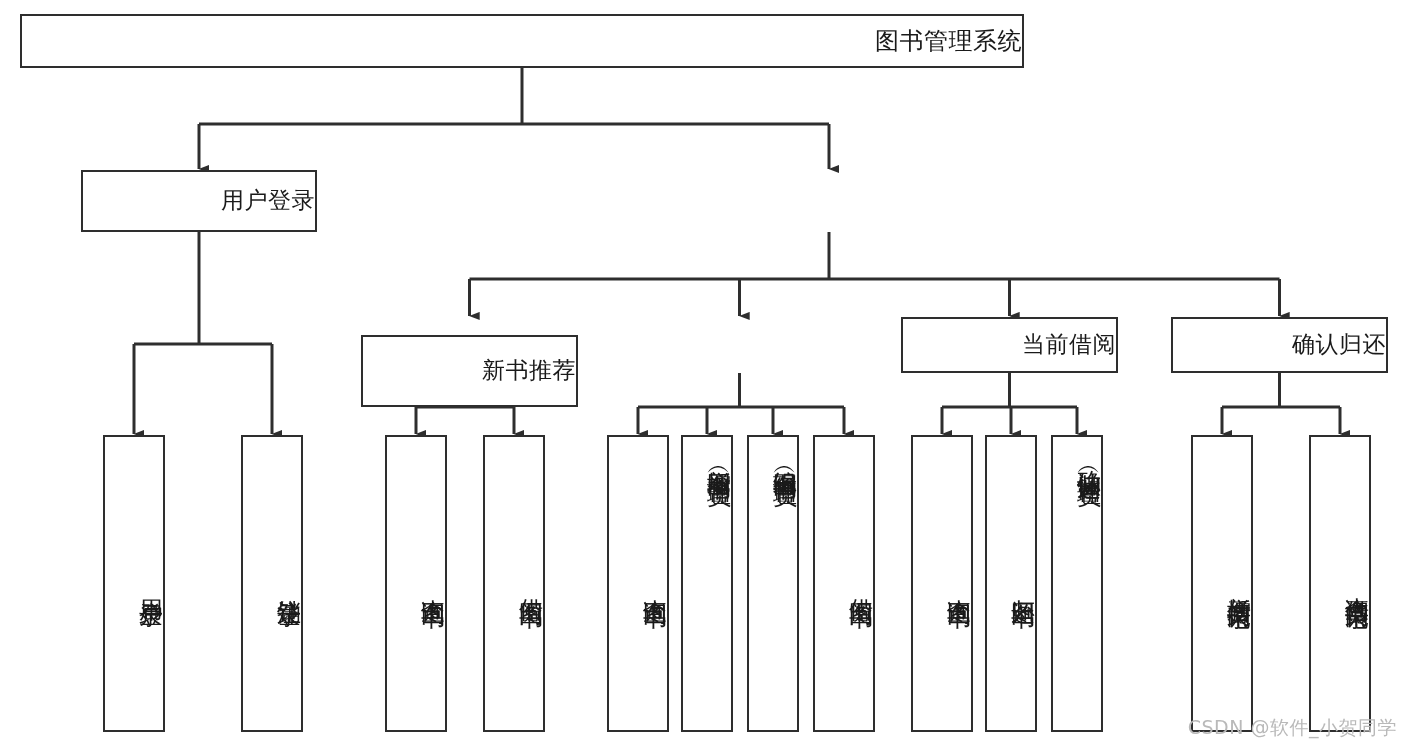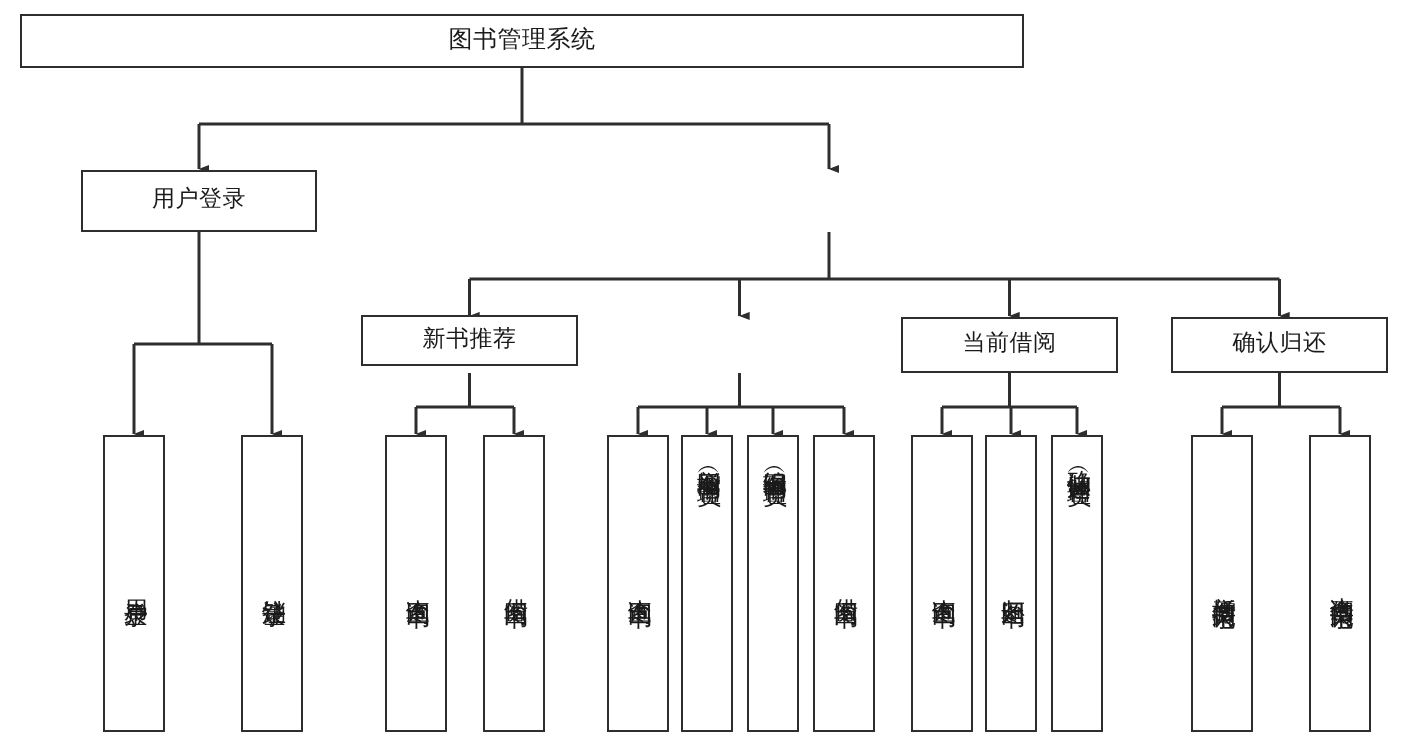--- a/index.html
+++ b/index.html
@@ -27,23 +27,22 @@
     height: 747px;
     pointer-events: none;
   }
   .node {
     position: absolute;
     box-sizing: border-box;
     background: #ffffff;
     border: 2px solid #2e2e2e;
     display: flex;
     align-items: center;
-    justify-content: center;
+    justify-content: flex-end;
     color: #1a1a1a;
-    font-family: Liberation Mono, monospace;
   }
   .node-label {
     display: block;
     text-align: center;
     line-height: 1.18;
     white-space: nowrap;
   }
   
   .node.horizontal .node-label {
     font-size: 23px;
@@ -129,21 +128,21 @@
   </svg>
 
   <div class="node horizontal root" style="left:20px; top:14px; width:1004px; height:54px;">
     <span class="node-label">图书管理系统</span>
   </div>
 
   <div class="node horizontal" style="left:81px; top:170px; width:236px; height:62px;">
     <span class="node-label">用户登录</span>
   </div>
 
-  <div class="node horizontal" style="left:361px; top:315px; width:217px; height:51px;">
+  <div class="node horizontal" style="left:361px; top:335px; width:217px; height:72px;">
     <span class="node-label">新书推荐</span>
   </div>
   <div class="node horizontal" style="left:901px; top:317px; width:217px; height:56px;">
     <span class="node-label">当前借阅</span>
   </div>
   <div class="node horizontal" style="left:1171px; top:317px; width:217px; height:56px;">
     <span class="node-label">确认归还</span>
   </div>
 
   <div class="node vertical center-text" style="left:103px; top:435px; width:62px; height:297px;">
@@ -183,13 +182,14 @@
     <span class="node-label">确认归还（管理员）</span>
   </div>
 
   <div class="node vertical center-text" style="left:1191px; top:435px; width:62px; height:297px;">
     <span class="node-label">新增借阅记录</span>
   </div>
   <div class="node vertical center-text" style="left:1309px; top:435px; width:62px; height:297px;">
     <span class="node-label">查询借阅记录</span>
   </div>
 
+  <div id="watermark">CSDN @软件_小贺同学</div>
 </div>
 
 </body></html>

